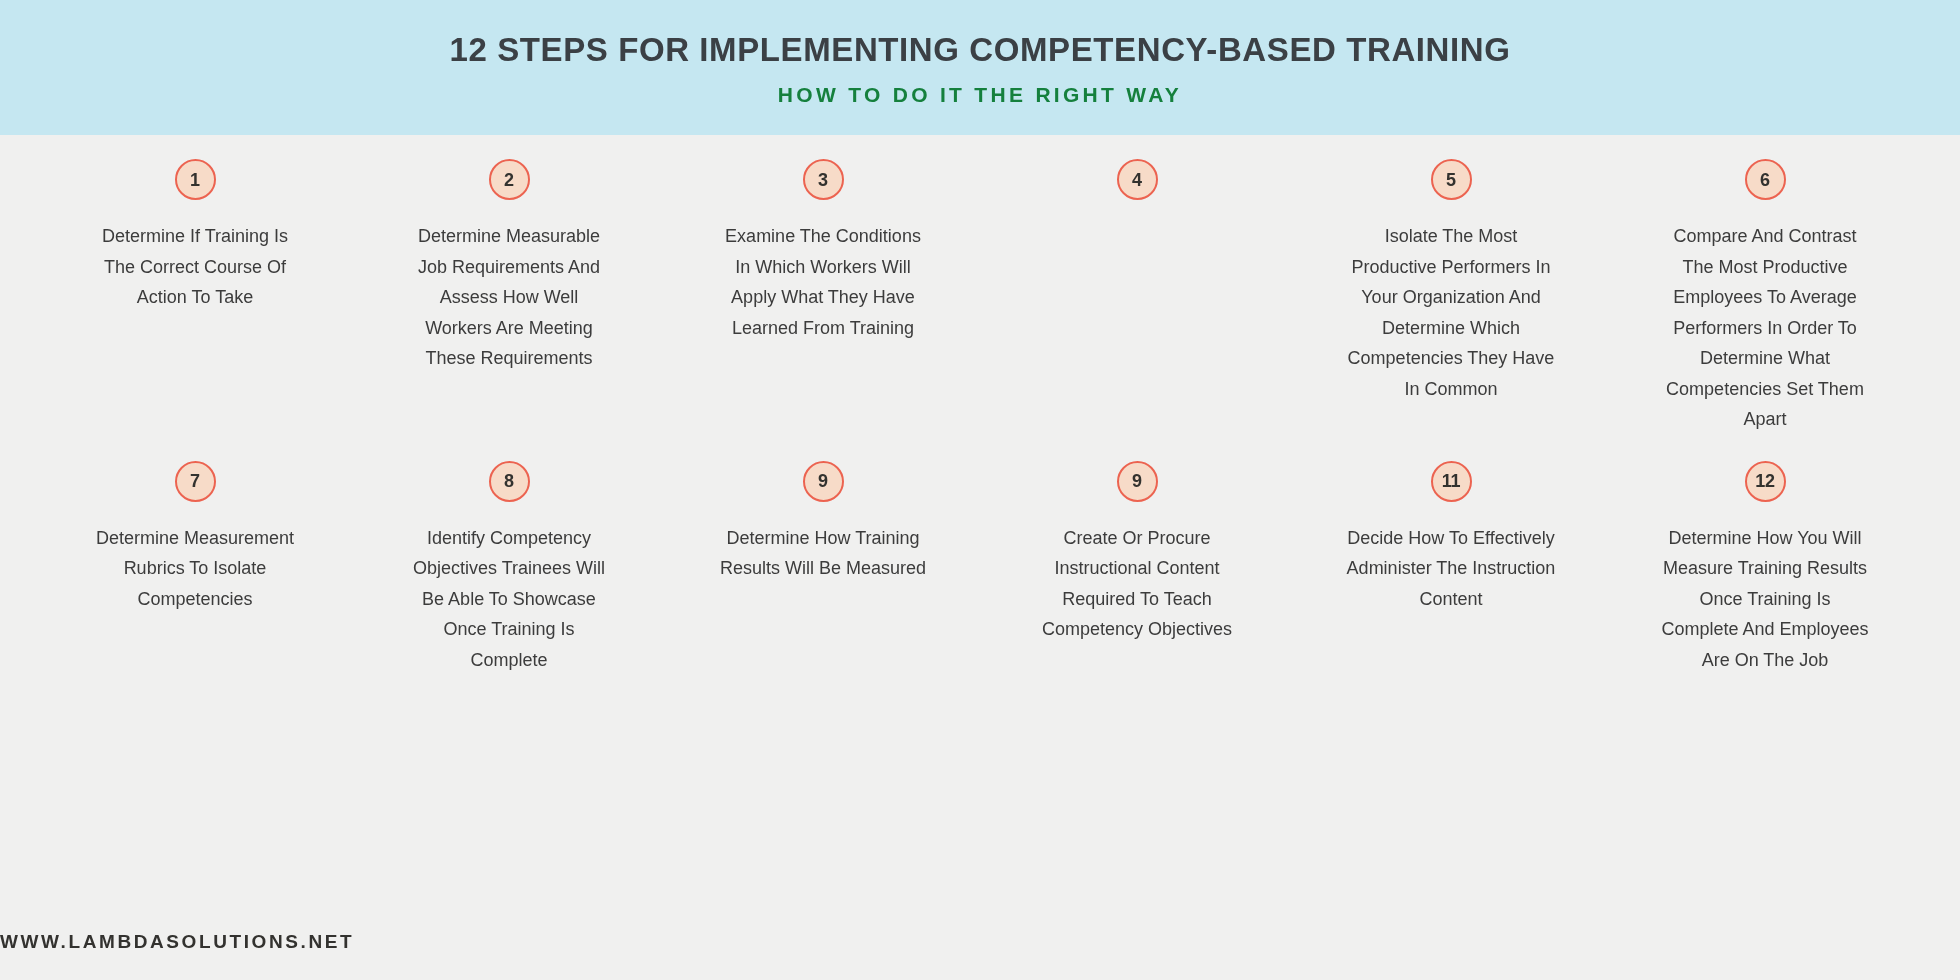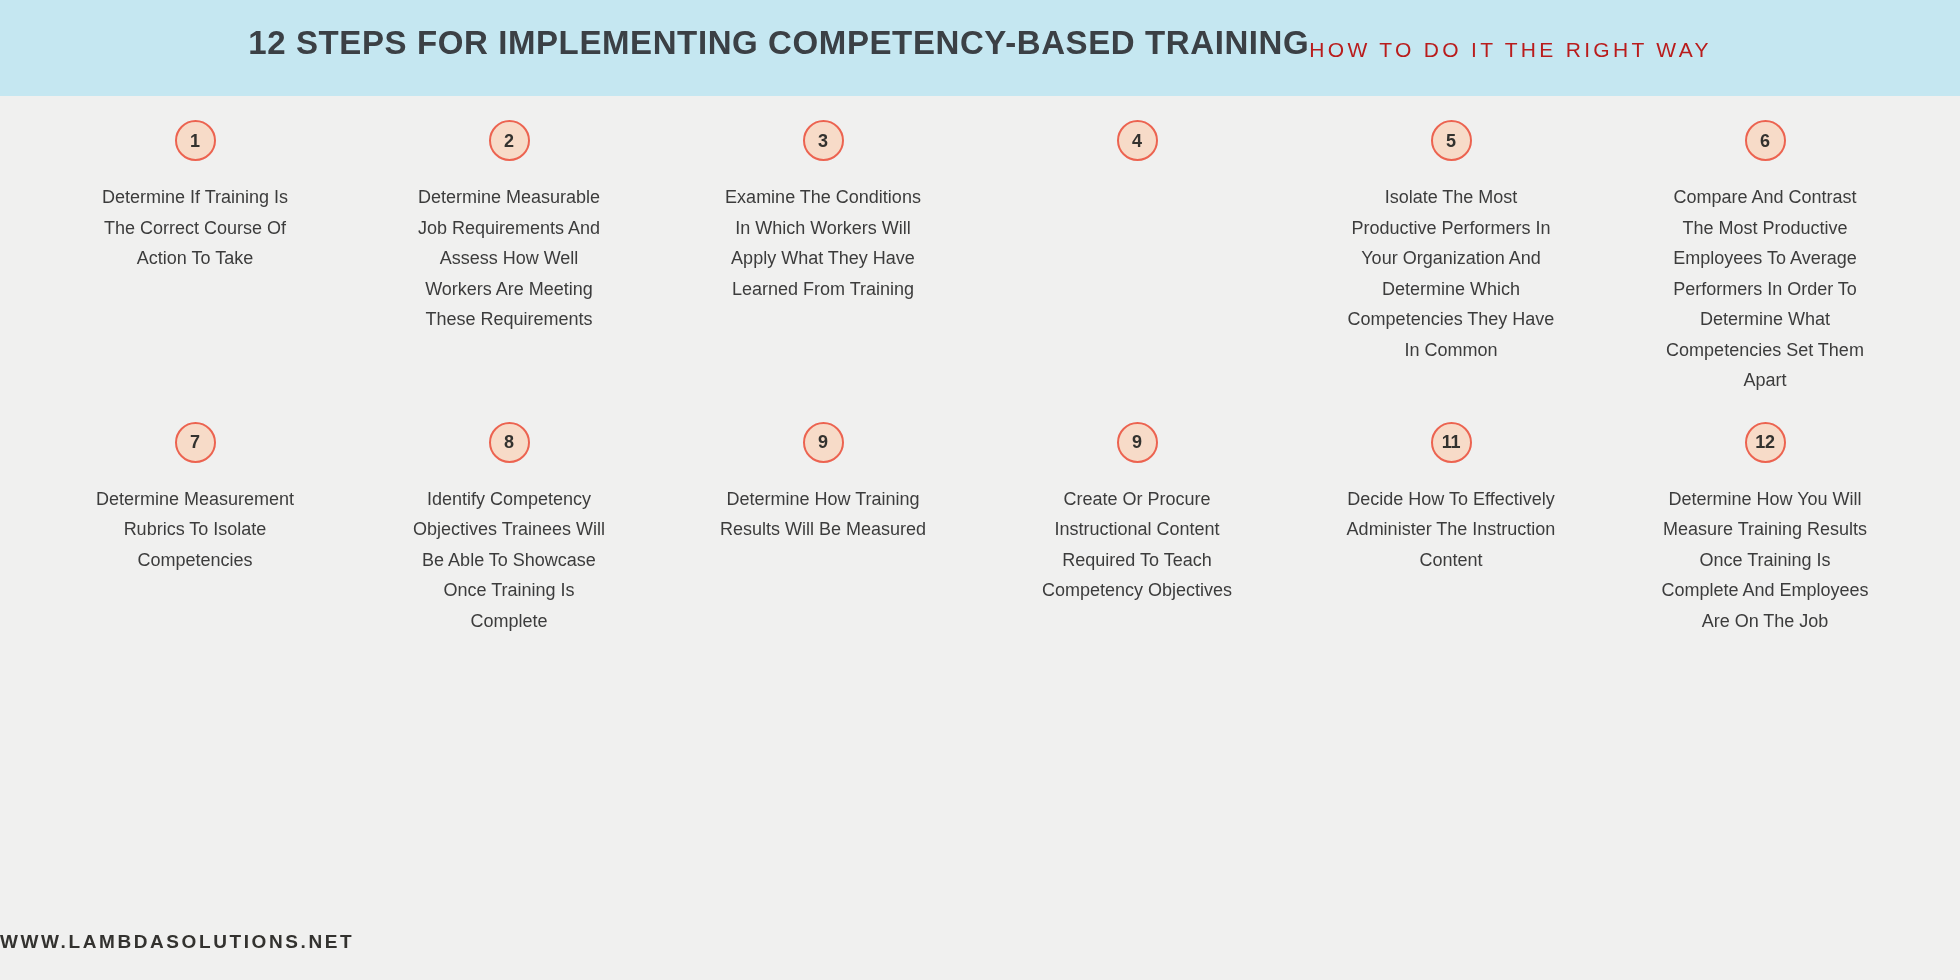--- a/index.html
+++ b/index.html
@@ -20,43 +20,44 @@
     width: 1960px;
     height: 980px;
     background: #f0f0ef;
     display: flex;
     flex-direction: column;
   }
 
   
   .header-band {
     width: 100%;
-    height: 96px;
+    height: 135px;
     background: #c5e7f1;
     box-sizing: border-box;
     display: flex;
+    flex-direction: column;
     align-items: center;
     justify-content: center;
     padding-top: 4px;
   }
   .title {
     font-size: 33px;
     font-weight: 700;
     color: #3b4045;
     letter-spacing: 0.6px;
     text-transform: uppercase;
     line-height: 1.1;
     margin: 0 0 14px 0;
     text-align: center;
     white-space: nowrap;
   }
   .subtitle {
     font-size: 21px;
-    font-weight: 400;
-    color: #b91c1c;
+    font-weight: 700;
+    color: #15803d;
     letter-spacing: 3.3px;
     text-transform: uppercase;
     margin: 0;
     text-align: right;
     white-space: nowrap;
   }
 
   
   .steps-area {
     flex: 1 1 auto;

